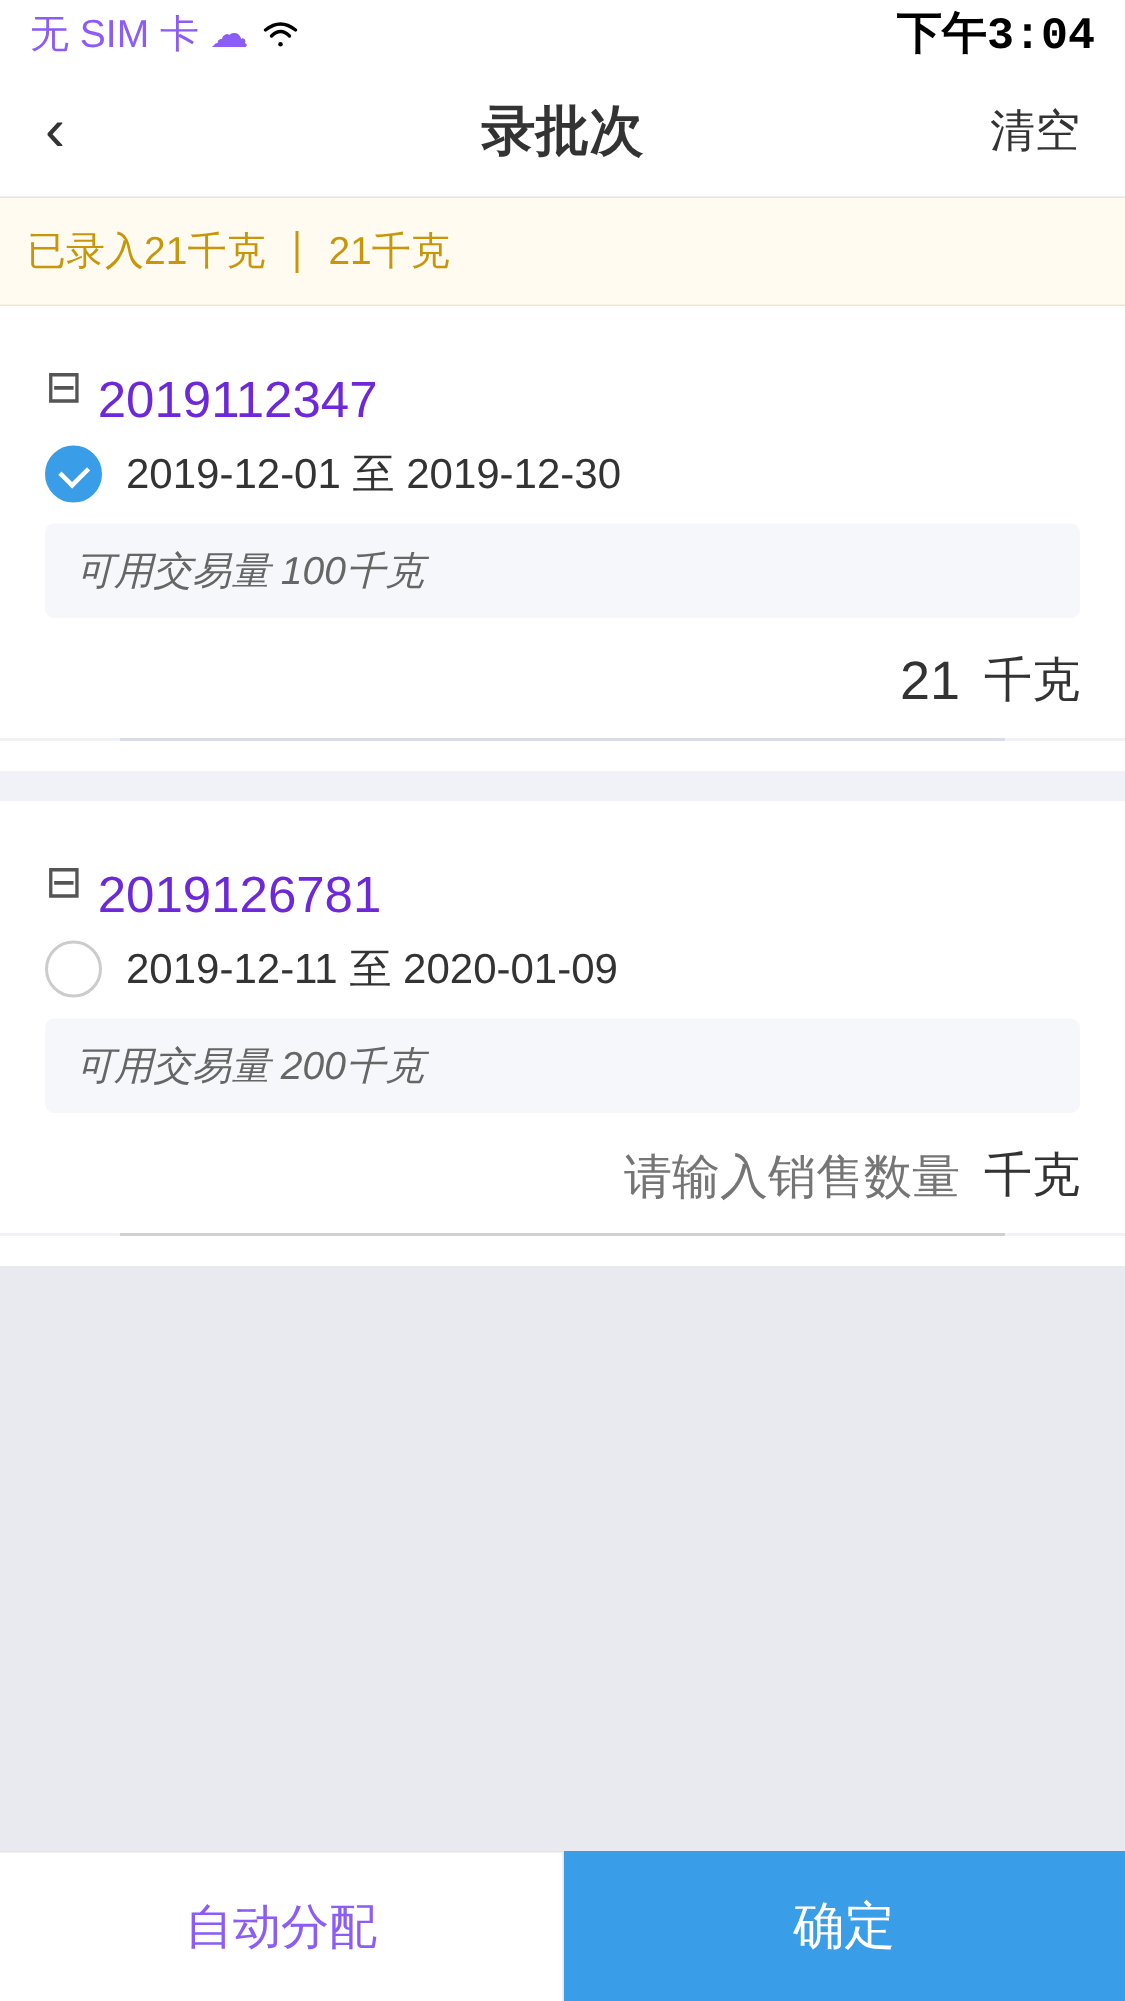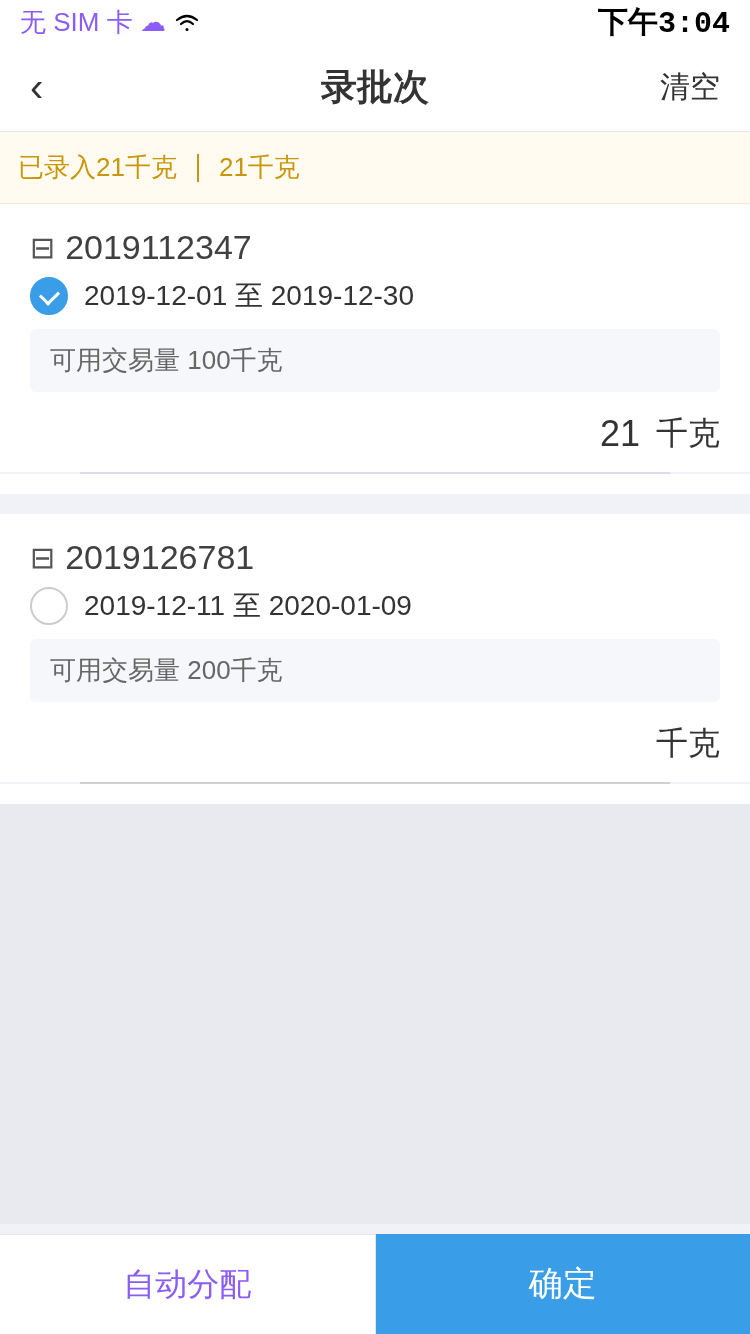--- a/index.html
+++ b/index.html
@@ -108,22 +108,23 @@
       align-items: center;
       gap: 10px;
       margin-bottom: 10px;
     }
     .batch-icon {
       font-size: 30px;
       color: #555;
     }
     .batch-id {
       font-size: 34px;
-      color: #404040;
+      color: #6d28d9;
       font-weight: 500;
+      margin-top: 20px;
     }
 
     .batch-date-row {
       display: flex;
       align-items: center;
       gap: 16px;
       margin-bottom: 14px;
     }
     .radio-circle {
       width: 38px;
@@ -153,20 +154,21 @@
       font-size: 28px;
       color: #333;
     }
 
     .batch-avail-box {
       background: #f5f7fa;
       border-radius: 6px;
       padding: 14px 20px;
       margin-bottom: 0;
       margin-left: 0;
+      font-style: italic;
     }
     .batch-avail-text {
       font-size: 26px;
       color: #666;
     }
 
     
     .quantity-row {
       display: flex;
       align-items: center;
@@ -362,20 +364,21 @@
   <div class="batch-date-row">
     <div class="radio-circle"></div>
     <span class="batch-date">2019-12-11 至 2020-01-09</span>
   </div>
   <div class="batch-avail-box">
     <span class="batch-avail-text">可用交易量 200千克</span>
   </div>
 </div>
 
 <div class="placeholder-row">
+  <input class="placeholder-input" type="text" placeholder="请输入销售数量" style="">
   <span class="placeholder-unit">千克</span>
 </div>
 <div style="height:16px; background:#fff;"></div>
 <div style="height:2px; background:#d0d0d0; margin: 0 80px;"></div>
 <div style="height:20px; background:#fff;"></div>
 
 <div class="gray-area"></div>
 
 <div style="height:100px;"></div>
 

